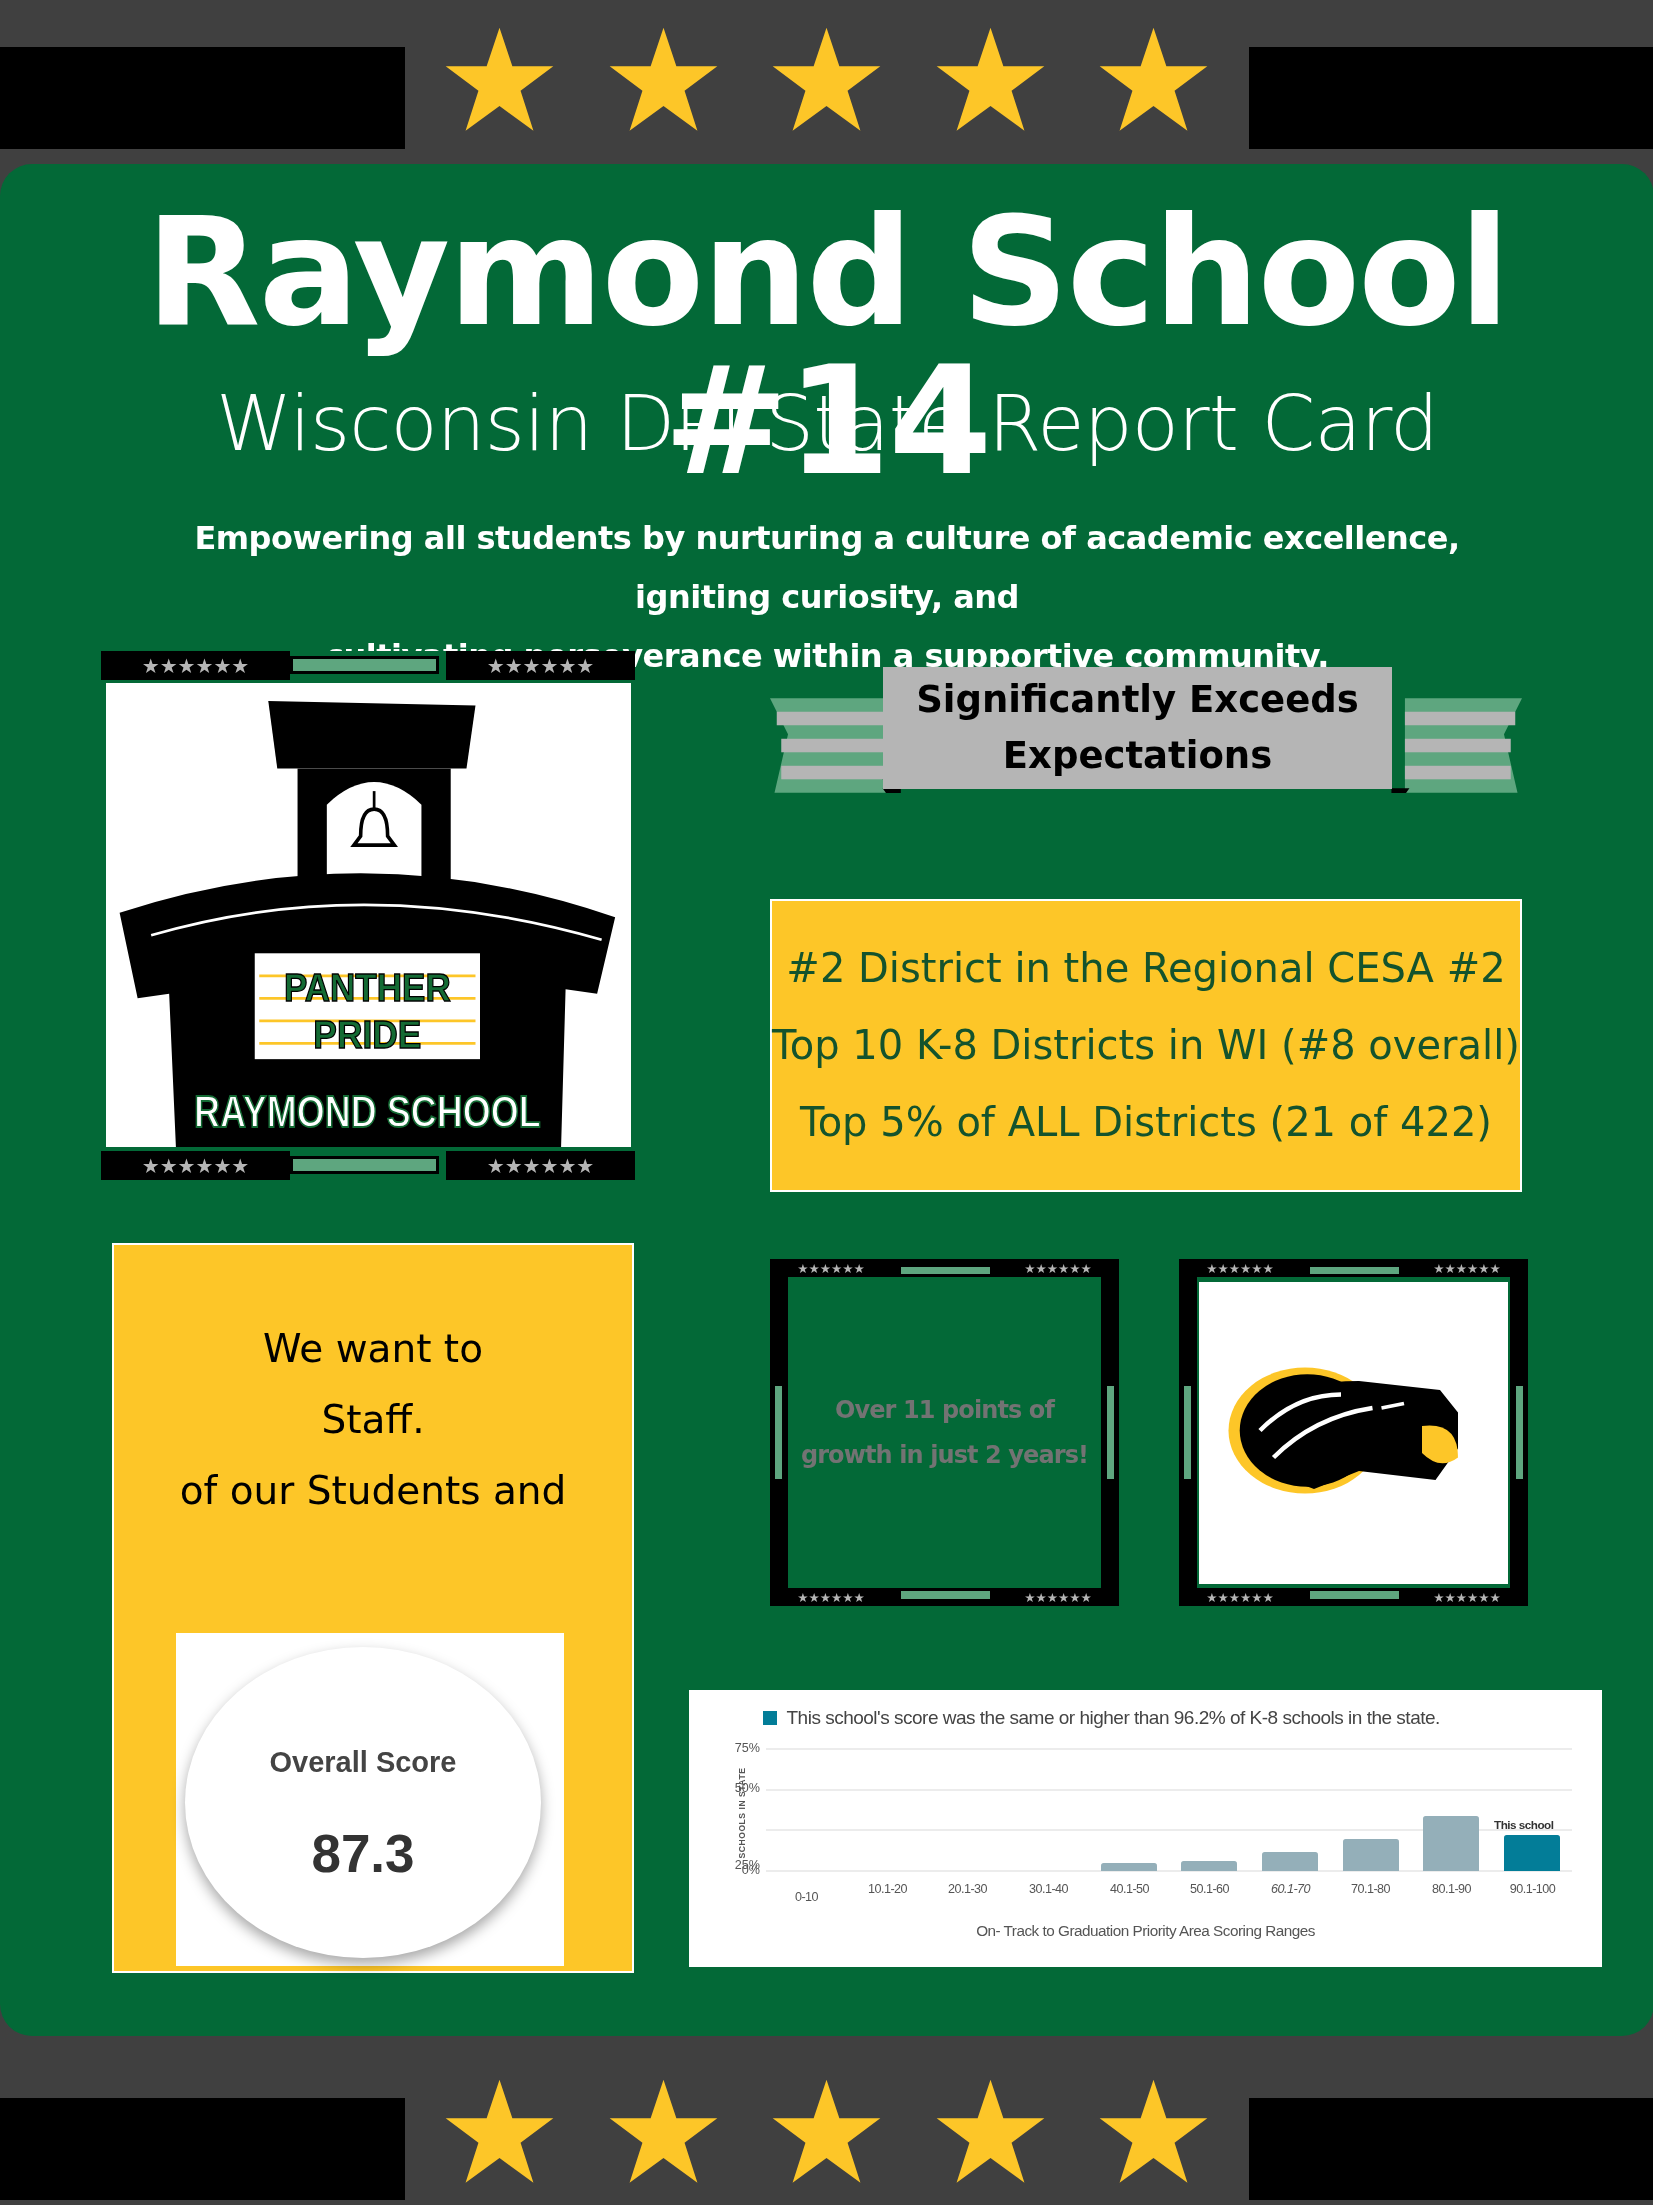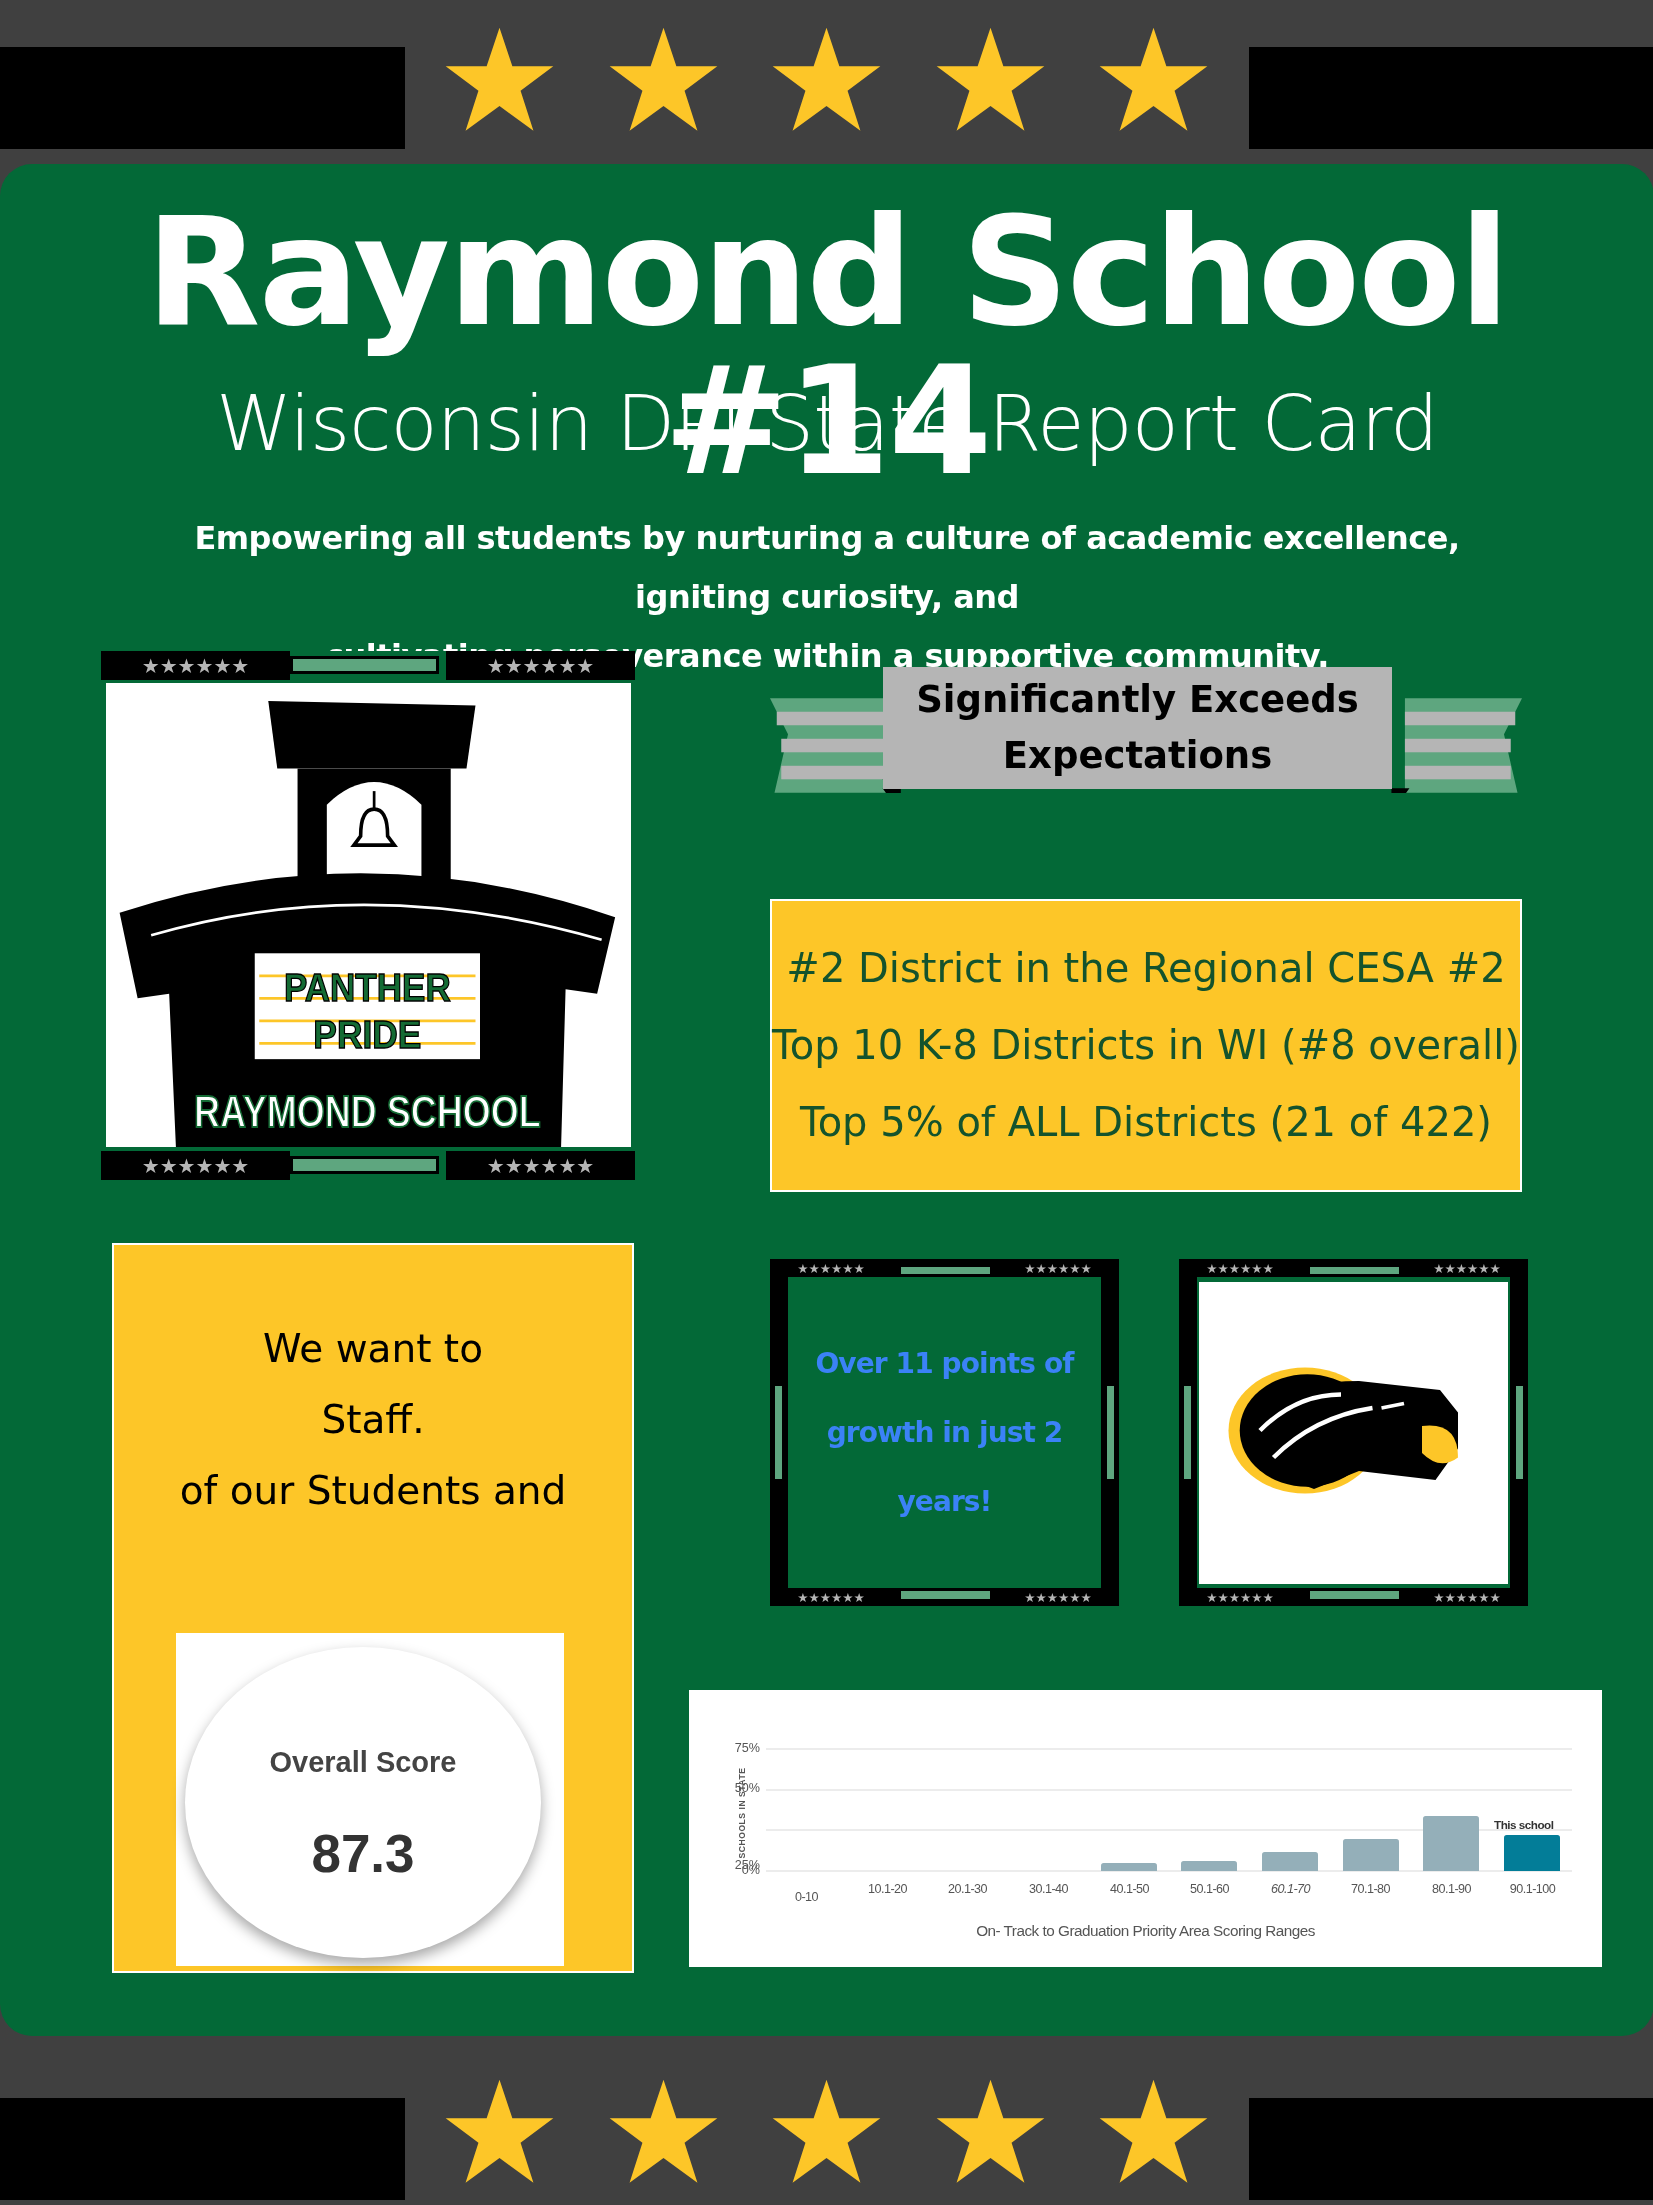--- a/index.html
+++ b/index.html
@@ -77,21 +77,21 @@
   .score-circle {
     position: absolute; left: 9px; top: 13.5px; width: 356px; height: 311px; border-radius: 50%;
     background: #fff; box-shadow: 0 6.3px 13.5px rgba(0,0,0,0.35);
   }
   .score-label { position: absolute; width: 100%; top: 99px; text-align: center; font-weight: bold; font-size: 29px; color: #444; }
   .score-value { position: absolute; width: 100%; top: 176px; text-align: center; font-weight: bold; font-size: 53px; color: #333; }
 
   .growth-text {
     position: absolute; left: 18px; right: 18px; top: 0; bottom: 0;
     display: flex; align-items: center; justify-content: center; text-align: center;
-    color: #3b82f6; font-weight: bold; font-size: 28px; line-height: 69px;
+    color: #737373; font-weight: bold; font-size: 24px; line-height: 45px;
     font-family: "DejaVu Sans", sans-serif; letter-spacing: -0.9px;
   }
 
   .chart-box {
     position: absolute; left: 689px; top: 1690px; width: 913px; height: 277px; background: #fff;
   }
   .legend { position: absolute; left: 74px; top: 17px; display: flex; align-items: center; gap: 10px; }
   .legend-swatch { width: 13.5px; height: 13.5px; background: #037d98; }
   .legend-text { font-size: 19px; color: #444; letter-spacing: -0.5px; }
   .plot { position: absolute; left: 77px; top: 59px; width: 806px; height: 122px; }
@@ -262,20 +262,24 @@
     <ellipse cx="185" cy="150" rx="150" ry="125" fill="#000"></ellipse>
     <path d="M60 120 Q140 40 300 40 L480 60 L520 110 L520 190 L470 260 L300 240 L200 280 Q80 240 60 120 Z" fill="#000"></path>
     <path d="M80 150 Q160 70 260 70" fill="none" stroke="#fff" stroke-width="10"></path>
     <path d="M110 210 Q200 120 330 100" fill="none" stroke="#fff" stroke-width="10"></path>
     <path d="M440 140 Q520 130 520 210 Q480 240 440 200 Z" fill="#fdc628"></path>
     <path d="M350 100 L400 90" stroke="#fff" stroke-width="8"></path>
   </svg>
 </div>
 
 <div class="chart-box">
+  <div class="legend">
+    <div class="legend-swatch"></div>
+    <div class="legend-text">This school's score was the same or higher than 96.2% of K-8 schools in the state.</div>
+  </div>
   <div class="plot" id="plot">
     <div class="ylabel">SCHOOLS IN STATE</div>
   <div class="gridline" style="top: 121px;"></div>
       <div class="ytick" style="top: 114px;">0%</div>
       <div class="gridline" style="top: 80px;"></div>
       <div class="ytick" style="top: 73px; margin-top: 36px;">25%</div>
       <div class="gridline" style="top: 40px;"></div>
       <div class="ytick" style="top: 32px;">50%</div>
       <div class="gridline" style="top: -0.9px;"></div>
       <div class="ytick" style="top: -8px;">75%</div>

